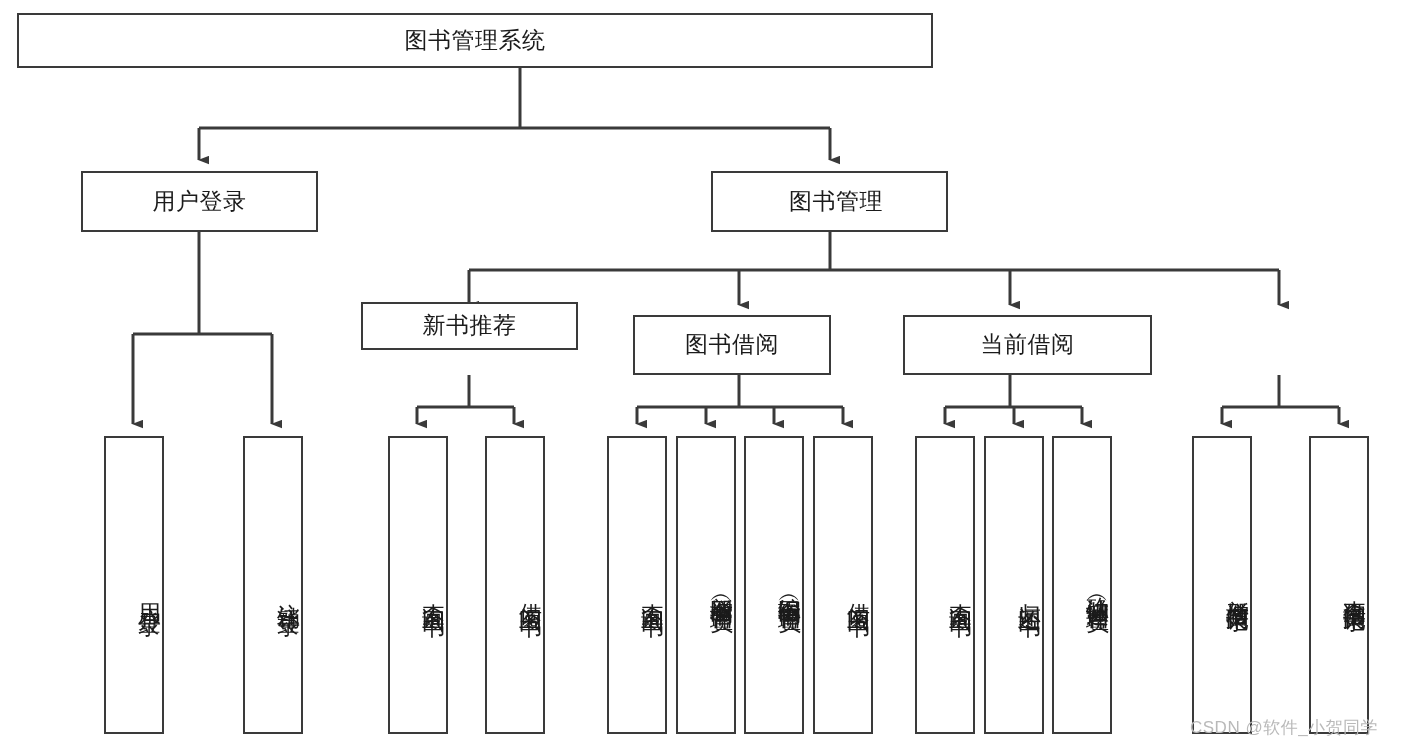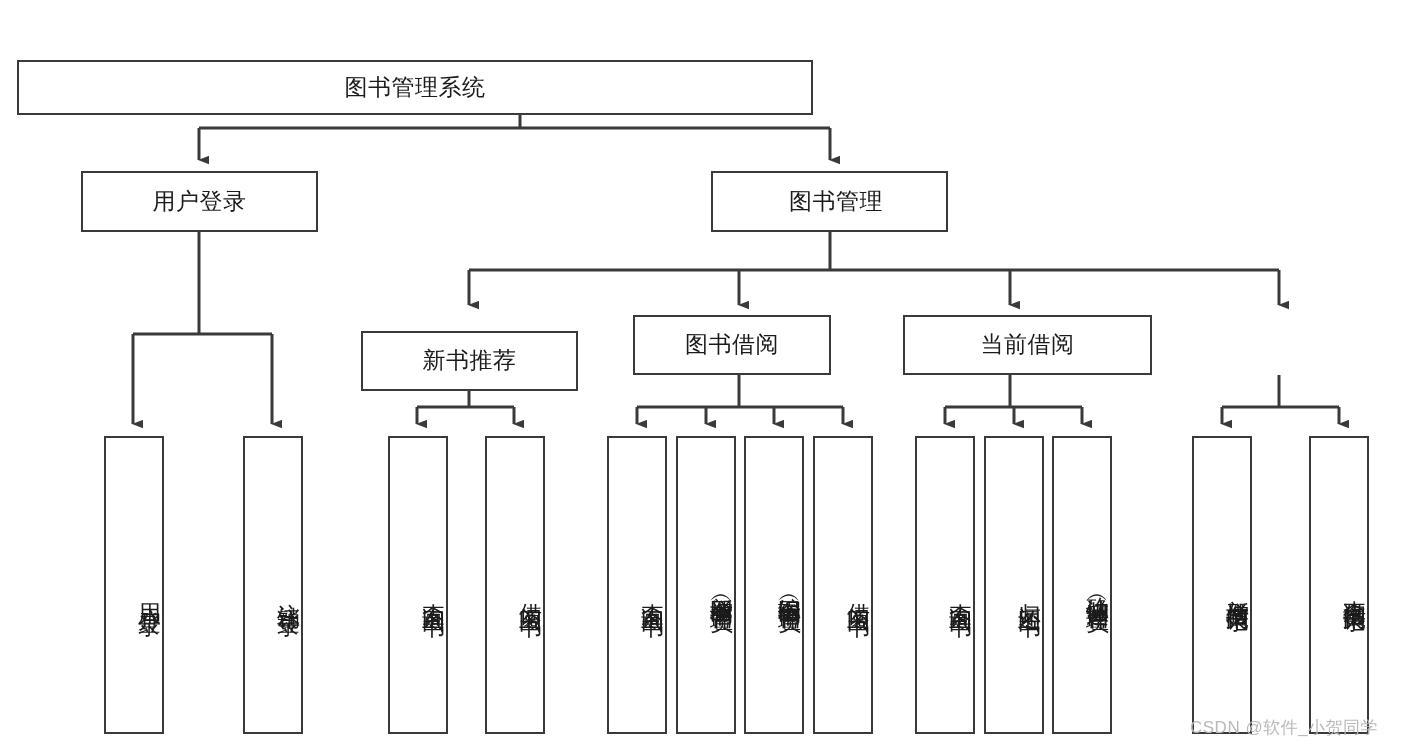--- a/index.html
+++ b/index.html
@@ -114,33 +114,33 @@
       <path d="M1082,407 L1082,424" marker-end="url(#arrow)"></path>
 
       <path d="M1279,375 L1279,407"></path>
       <path d="M1222,407 L1339,407"></path>
       <path d="M1222,407 L1222,424" marker-end="url(#arrow)"></path>
       <path d="M1339,407 L1339,424" marker-end="url(#arrow)"></path>
 
     </g>
   </svg>
 
-  <div class="node h" style="left:17px; top:13px; width:796px; height:55px;margin-top:47px;">
+  <div class="node h" style="left:17px; top:13px; width:916px; height:55px;">
     <span>图书管理系统</span>
   </div>
 
   <div class="node h" style="left:81px; top:171px; width:237px; height:61px;">
     <span>用户登录</span>
   </div>
 
   <div class="node h" style="left:711px; top:171px; width:237px; height:61px;padding-left:13px;">
     <span>图书管理</span>
   </div>
 
-  <div class="node h" style="left:361px; top:331px; width:217px; height:60px;">
+  <div class="node h" style="left:361px; top:302px; width:217px; height:48px;">
     <span>新书推荐</span>
   </div>
 
   <div class="node h" style="left:633px; top:315px; width:198px; height:60px;">
     <span>图书借阅</span>
   </div>
 
   <div class="node h" style="left:903px; top:315px; width:249px; height:60px;">
     <span>当前借阅</span>
   </div>

